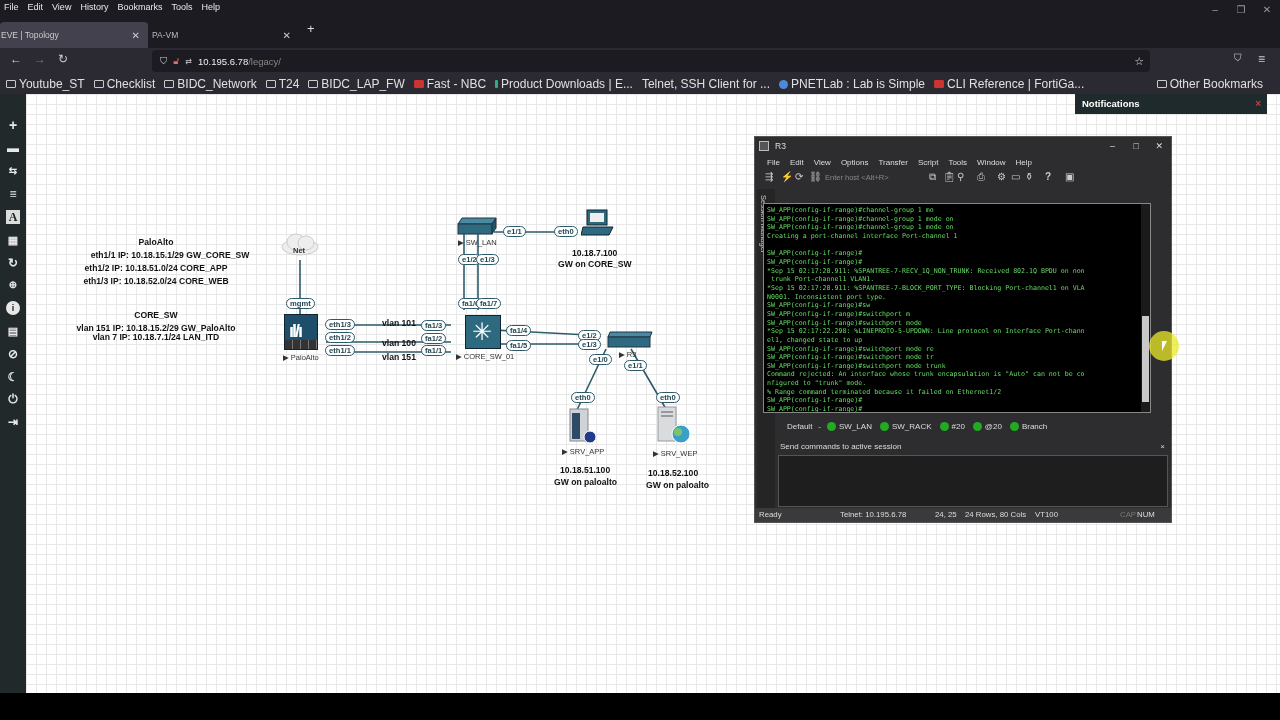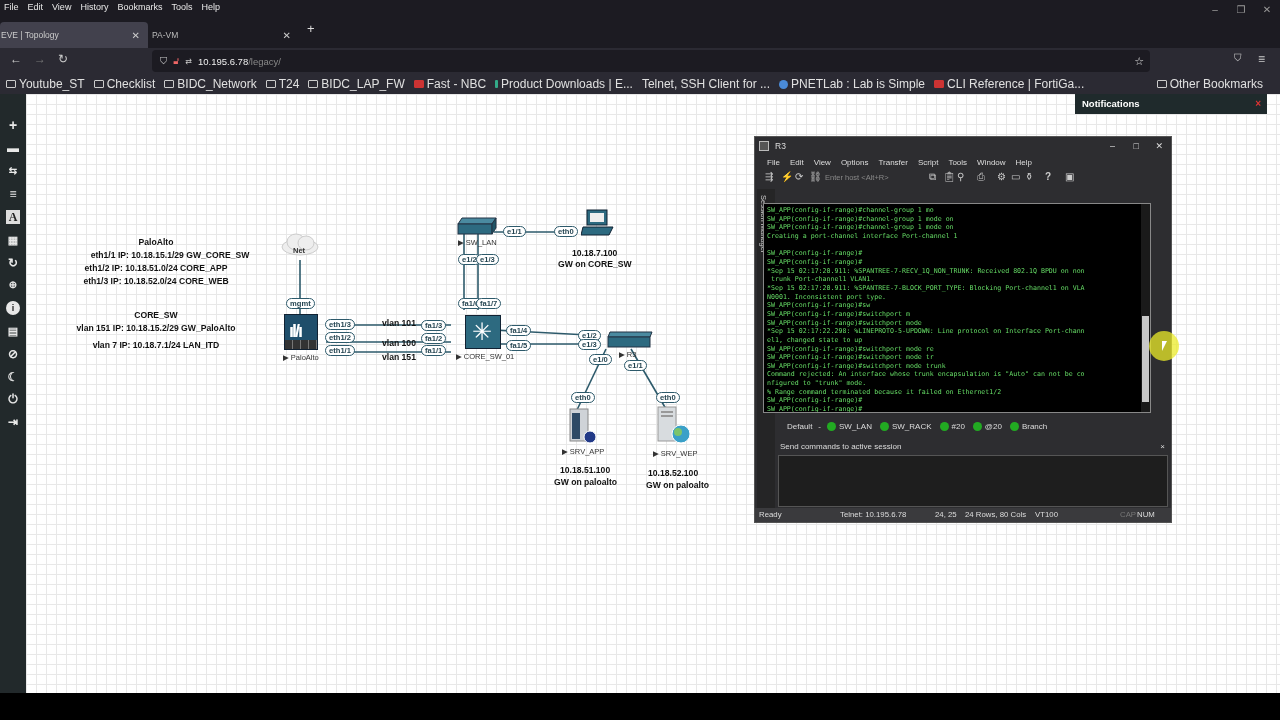--- a/index.html
+++ b/index.html
@@ -193,21 +193,21 @@
         <line x1="605" y1="255" x2="640" y2="315"></line>
       </g>
     </svg>
 
     <div class="txt" style="left:60px;top:143px;width:140px">PaloAlto</div>
     <div class="txt" style="left:44px;top:156px;width:200px">eth1/1 IP: 10.18.15.1/29 GW_CORE_SW</div>
     <div class="txt" style="left:30px;top:169px;width:200px">eth1/2 IP: 10.18.51.0/24 CORE_APP</div>
     <div class="txt" style="left:30px;top:182px;width:200px">eth1/3 IP: 10.18.52.0/24 CORE_WEB</div>
     <div class="txt" style="left:60px;top:216px;width:140px">CORE_SW</div>
     <div class="txt" style="left:30px;top:229px;width:200px">vlan 151 IP: 10.18.15.2/29  GW_PaloAlto</div>
-    <div class="txt" style="left:30px;top:246px;width:200px">vlan 7 IP: 10.18.7.1/24 LAN_ITD</div>
+    <div class="txt" style="left:30px;top:238px;width:200px">vlan 7 IP: 10.18.7.1/24 LAN_ITD</div>
 
     <div style="position:absolute;left:254px;top:138px;width:40px;height:24px">
       <svg width="40" height="24">
           <ellipse cx="20" cy="15" rx="18" ry="8" fill="#eee" stroke="#ccc"></ellipse>
           <ellipse cx="16" cy="10" rx="9" ry="8" fill="#eee" stroke="#ccc"></ellipse>
           <ellipse cx="26" cy="11" rx="8" ry="7" fill="#eee" stroke="#ccc"></ellipse>
         </svg>
     </div>
     <div class="nodename" style="left:267px;top:152px;font-weight:bold">Net</div>
     <div class="lbl" style="left:260px;top:204px">mgmt</div>

